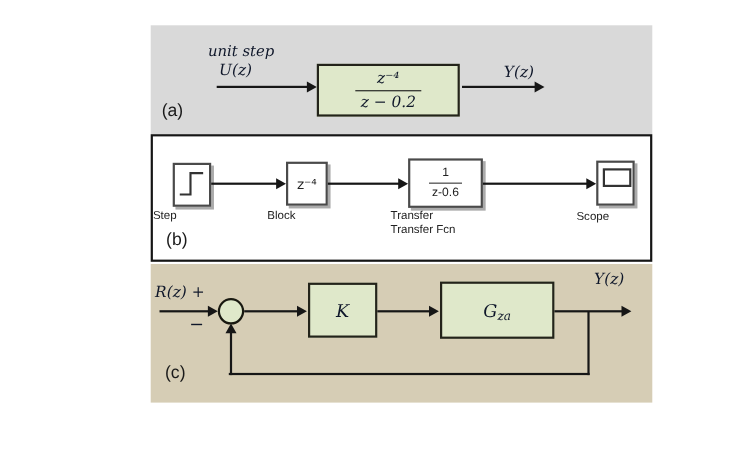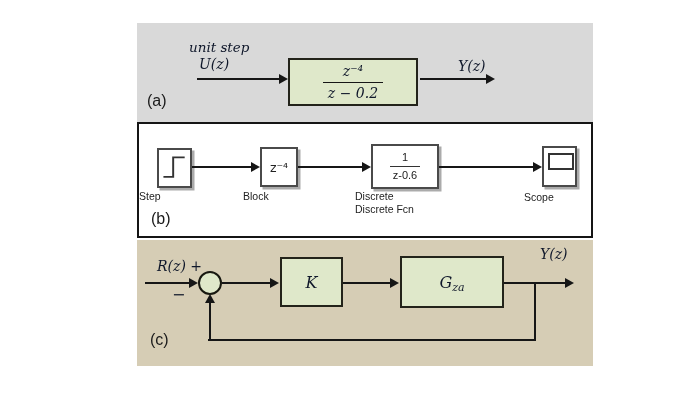--- a/index.html
+++ b/index.html
@@ -84,36 +84,36 @@
     <div class="hline" style="left:159px; top:42px; width:65px;"></div>
     <div class="arr-r" style="left:223px; top:38px;"></div>
 
     <div class="sblock" style="left:232px; top:20px; width:68px; height:45px;">
       <div class="frac" style="font-size:11px; color:#222;">
         <div>1</div>
         <div class="fbar" style="width:30px; border-top-color:#333;"></div>
         <div>z-0.6</div>
       </div>
     </div>
-    <div class="slabel" style="left:216px; top:66px; width:100px;">Discrete</div>
-    <div class="slabel" style="left:216px; top:79px; width:100px;">Discrete Fcn</div>
+    <div class="slabel" style="left:216px; top:66px; width:100px;">Transfer</div>
+    <div class="slabel" style="left:216px; top:79px; width:100px;">Transfer Fcn</div>
 
     <div class="hline" style="left:300px; top:42px; width:95px;"></div>
     <div class="arr-r" style="left:394px; top:38px;"></div>
 
     <div class="sblock" style="left:403px; top:22px; width:35px; height:41px;">
       <div style="position:absolute; left:4px; top:5px; width:22px; height:13px; border:2px solid #333;"></div>
     </div>
     <div class="slabel" style="left:385px; top:67px; width:72px;">Scope</div>
 
     <div class="tag" style="left:12px; top:86px;">(b)</div>
   </div>
 
   <div id="panel-c" class="panel">
-    <div class="abs math" style="left:20px; top:18px; font-size:14px;">R(z) +</div>
+    <div class="abs math" style="left:4px; top:18px; font-size:14px;">R(z) +</div>
 
     <div class="hline" style="left:8px; top:42px; width:46px;"></div>
     <div class="arr-r" style="left:52px; top:38px;"></div>
 
     <div class="abs" style="left:61px; top:31px; width:24px; height:24px; border:2px solid #181810; border-radius:50%;
          background:var(--block-green,#dfe8ca); box-sizing:border-box;"></div>
     <div class="abs math" style="left:35px; top:45px; font-size:16px;">−</div>
 
     <div class="hline" style="left:85px; top:42px; width:49px;"></div>
     <div class="arr-r" style="left:133px; top:38px;"></div>

